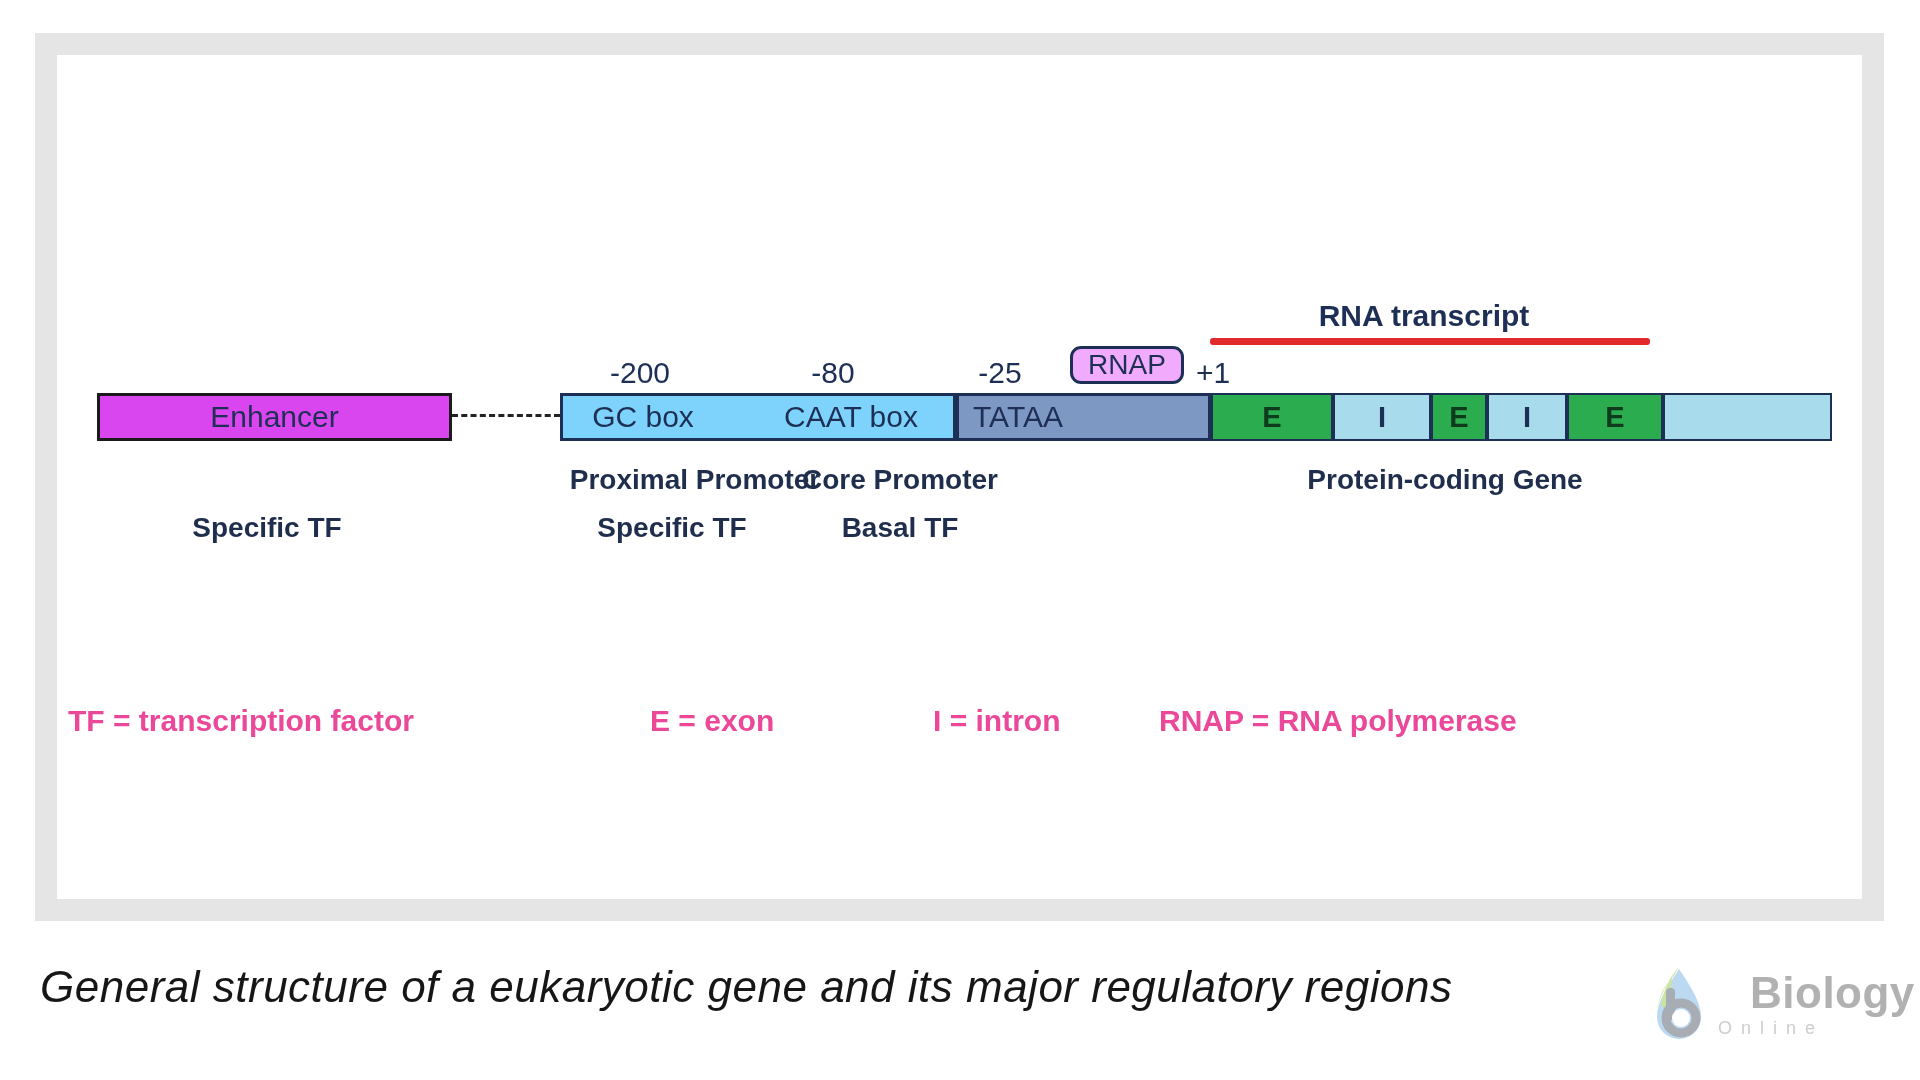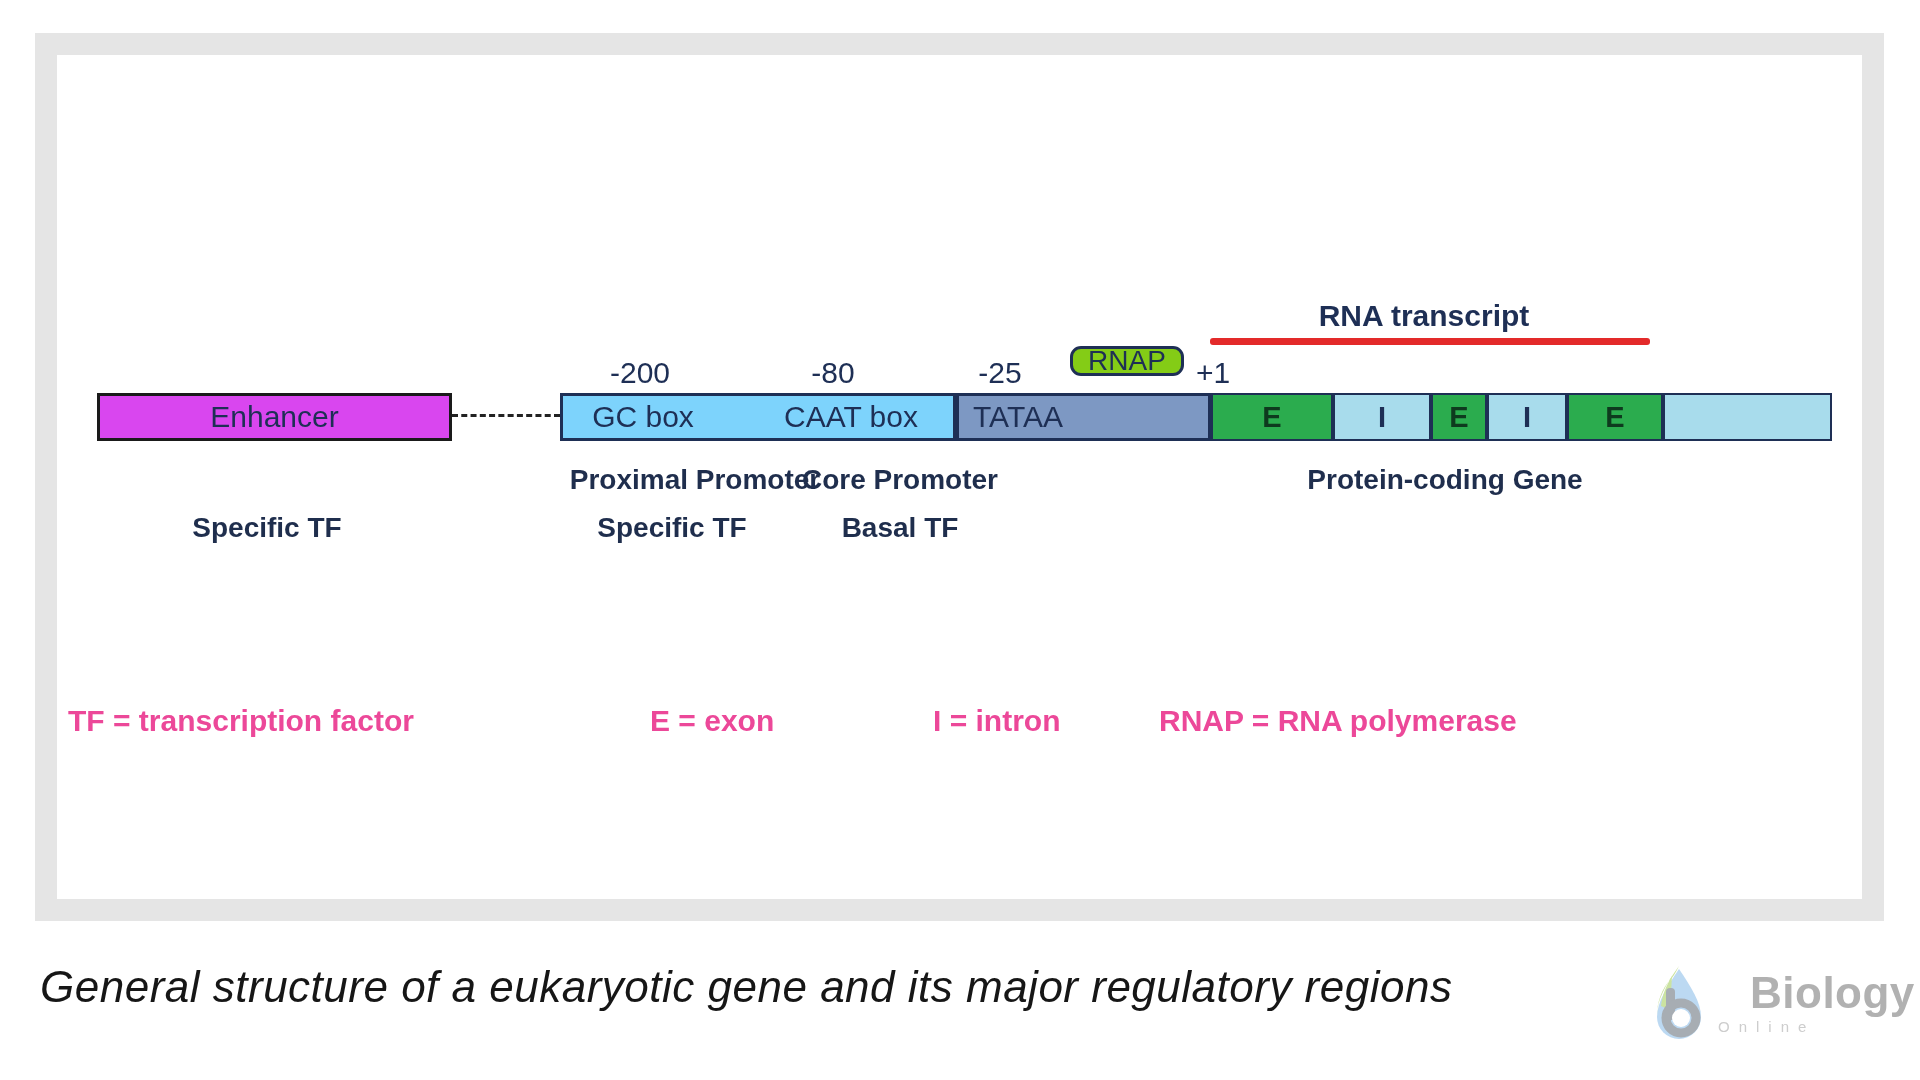--- a/index.html
+++ b/index.html
@@ -30,21 +30,21 @@
        font-size:29px;font-weight:600;line-height:1;}
   .seg.exon{background:#2bac4e;color:#0e3a1e;}
   .seg.intron{background:#a8dcec;color:#1e2f55;}
   
   .dash-line{left:452px;top:414px;width:108px;height:0;border-top:3px dashed #222222;}
   
   .pos{top:355px;height:36px;font-size:30px;font-weight:500;color:#1e2f55;
        display:flex;align-items:center;justify-content:center;line-height:1;}
   
   .rnap{
-    left:1070px;top:346px;width:114px;height:30px;background:#84cc16;
+    left:1070px;top:346px;width:114px;height:38px;background:#f0abfc;
     border:3px solid #1e2f55;border-radius:11px;
     display:flex;align-items:center;justify-content:center;
     font-size:28px;font-weight:500;color:#1e2f55;line-height:1;
   }
   
   .red-line{left:1210px;top:338px;width:440px;height:7px;background:#e32a2a;border-radius:3px;}
   .transcript-label{left:1274px;top:299px;width:300px;text-align:center;font-size:30px;font-weight:600;color:#1e2f55;}
   
   .rlabel{top:464px;width:300px;text-align:center;font-size:28px;font-weight:600;color:#1f2e4d;}
   .tlabel{top:512px;width:300px;text-align:center;font-size:28px;font-weight:600;color:#1f2e4d;}
@@ -52,21 +52,21 @@
   .legend-item{top:704px;font-size:30px;font-weight:600;color:#ec4899;white-space:nowrap;}
   
   .caption{
     left:40px;top:962px;width:1620px;
     font-size:44px;font-style:italic;font-weight:500;color:#161616;
     letter-spacing:0.5px;white-space:nowrap;
   }
   
   .logo{left:1652px;top:960px;width:240px;height:90px;}
   .logo-brand{position:absolute;left:62px;top:8px;font-size:44px;font-weight:bold;color:#b1b1b1;letter-spacing:0.5px;margin-left:36px;}
-  .logo-sub{position:absolute;left:66px;top:58px;font-size:15px;font-weight:500;color:#cdcdcd;letter-spacing:9px;}
+  .logo-sub{position:absolute;left:66px;top:58px;font-size:18px;font-weight:500;color:#cdcdcd;letter-spacing:9px;}
 </style>
 </head>
 <body>
 
 <div class="frame"></div>
 
 <div class="abs band enhancer">
   <span>Enhancer</span>
 </div>
 

